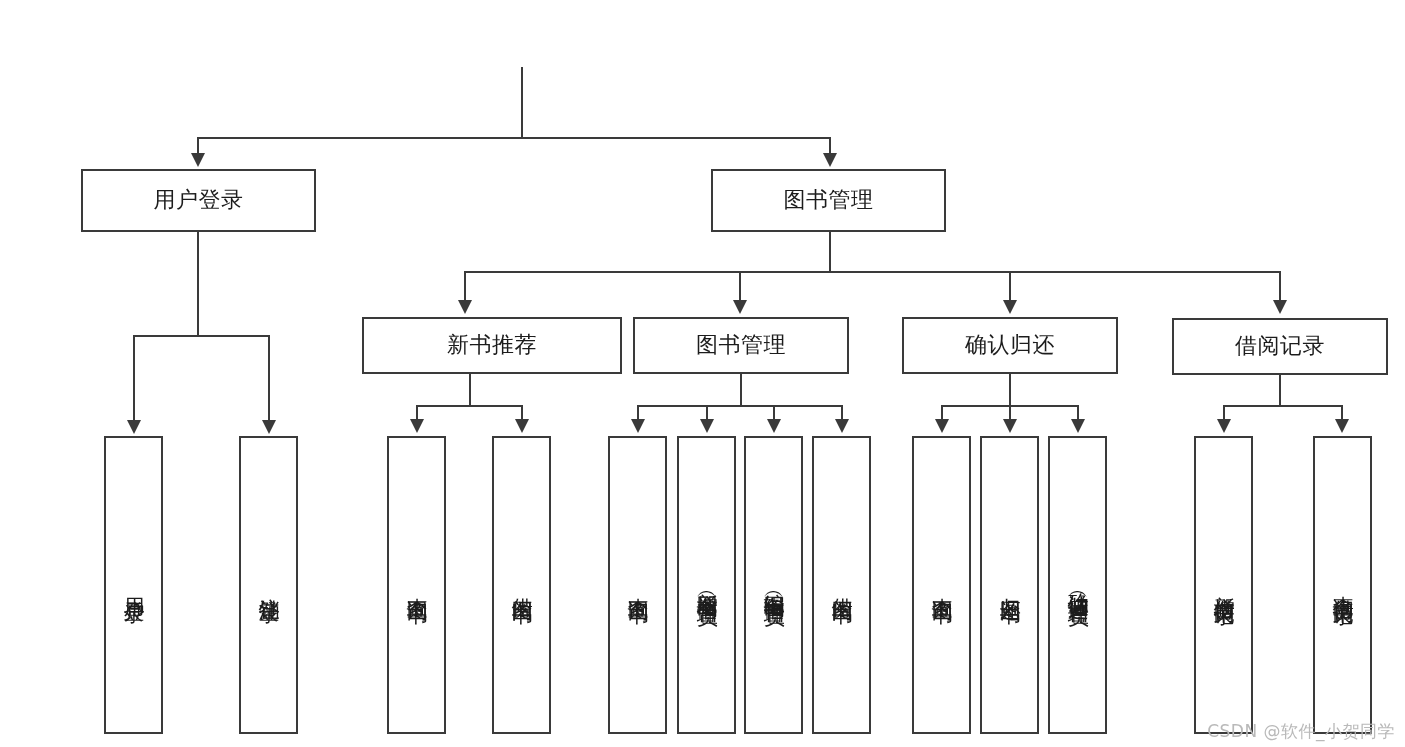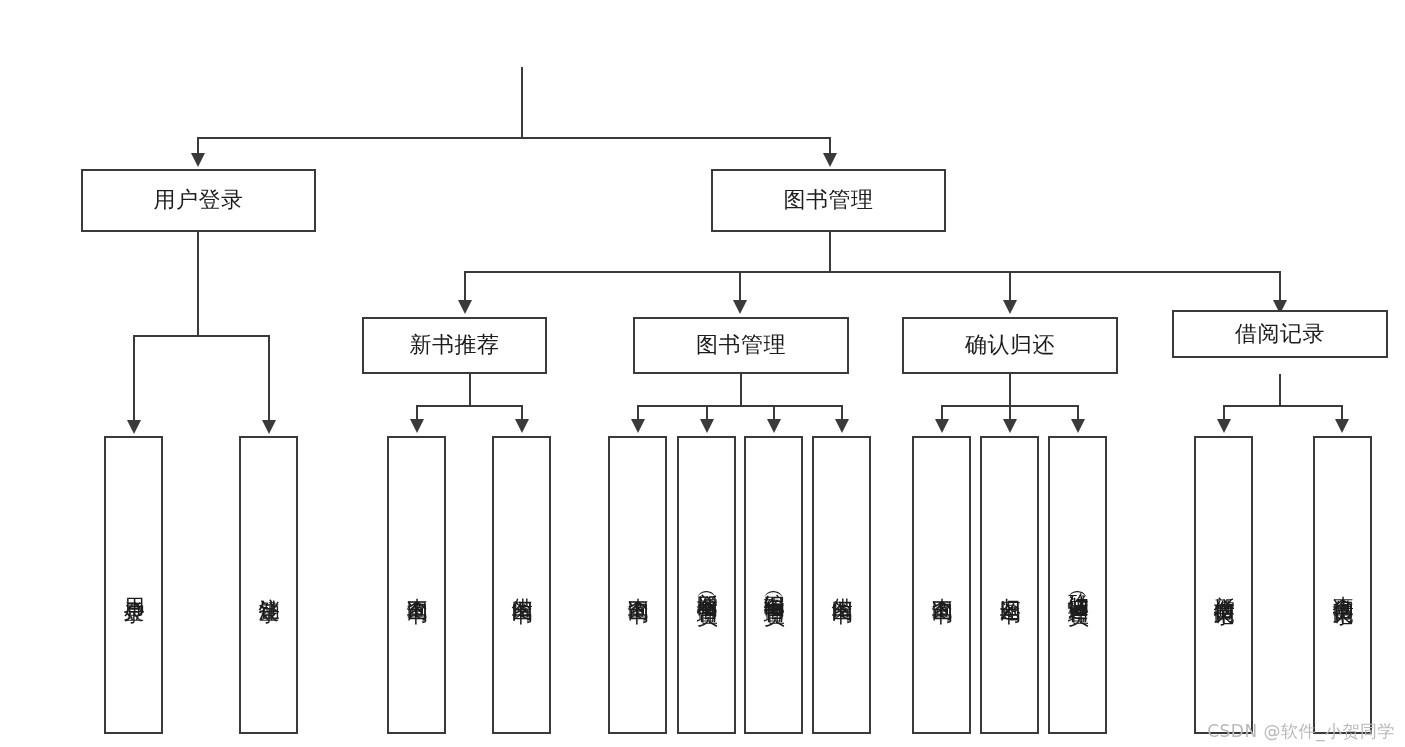--- a/index.html
+++ b/index.html
@@ -110,30 +110,30 @@
   <div class="ln h" style="left:464px; top:271px; width:816px;"></div>
   <div class="ln v" style="left:464px; top:271px; height:31px;"></div>
   <div class="arrow" style="left:458px; top:300px;"></div>
   <div class="ln v" style="left:739px; top:271px; height:31px;"></div>
   <div class="arrow" style="left:733px; top:300px;"></div>
   <div class="ln v" style="left:1009px; top:271px; height:31px;"></div>
   <div class="arrow" style="left:1003px; top:300px;"></div>
   <div class="ln v" style="left:1279px; top:271px; height:31px;"></div>
   <div class="arrow" style="left:1273px; top:300px;"></div>
 
-  <div class="node h" style="left:362px; top:317px; width:185px; height:57px;">
+  <div class="node h" style="left:362px; top:317px; width:260px; height:57px;">
     <span>新书推荐</span>
   </div>
   <div class="node h" style="left:633px; top:317px; width:216px; height:57px;">
     <span>图书管理</span>
   </div>
   <div class="node h" style="left:902px; top:317px; width:216px; height:57px;">
     <span>确认归还</span>
   </div>
-  <div class="node h" style="left:1172px; top:310px; width:216px; height:48px;">
+  <div class="node h" style="left:1172px; top:318px; width:216px; height:57px;">
     <span>借阅记录</span>
   </div>
 
   <div class="ln v" style="left:469px; top:374px; height:31px;"></div>
   <div class="ln h" style="left:416px; top:405px; width:106px;"></div>
   <div class="ln v" style="left:416px; top:405px; height:16px;"></div>
   <div class="arrow" style="left:410px; top:419px;"></div>
   <div class="ln v" style="left:521px; top:405px; height:16px;"></div>
   <div class="arrow" style="left:515px; top:419px;"></div>
 

